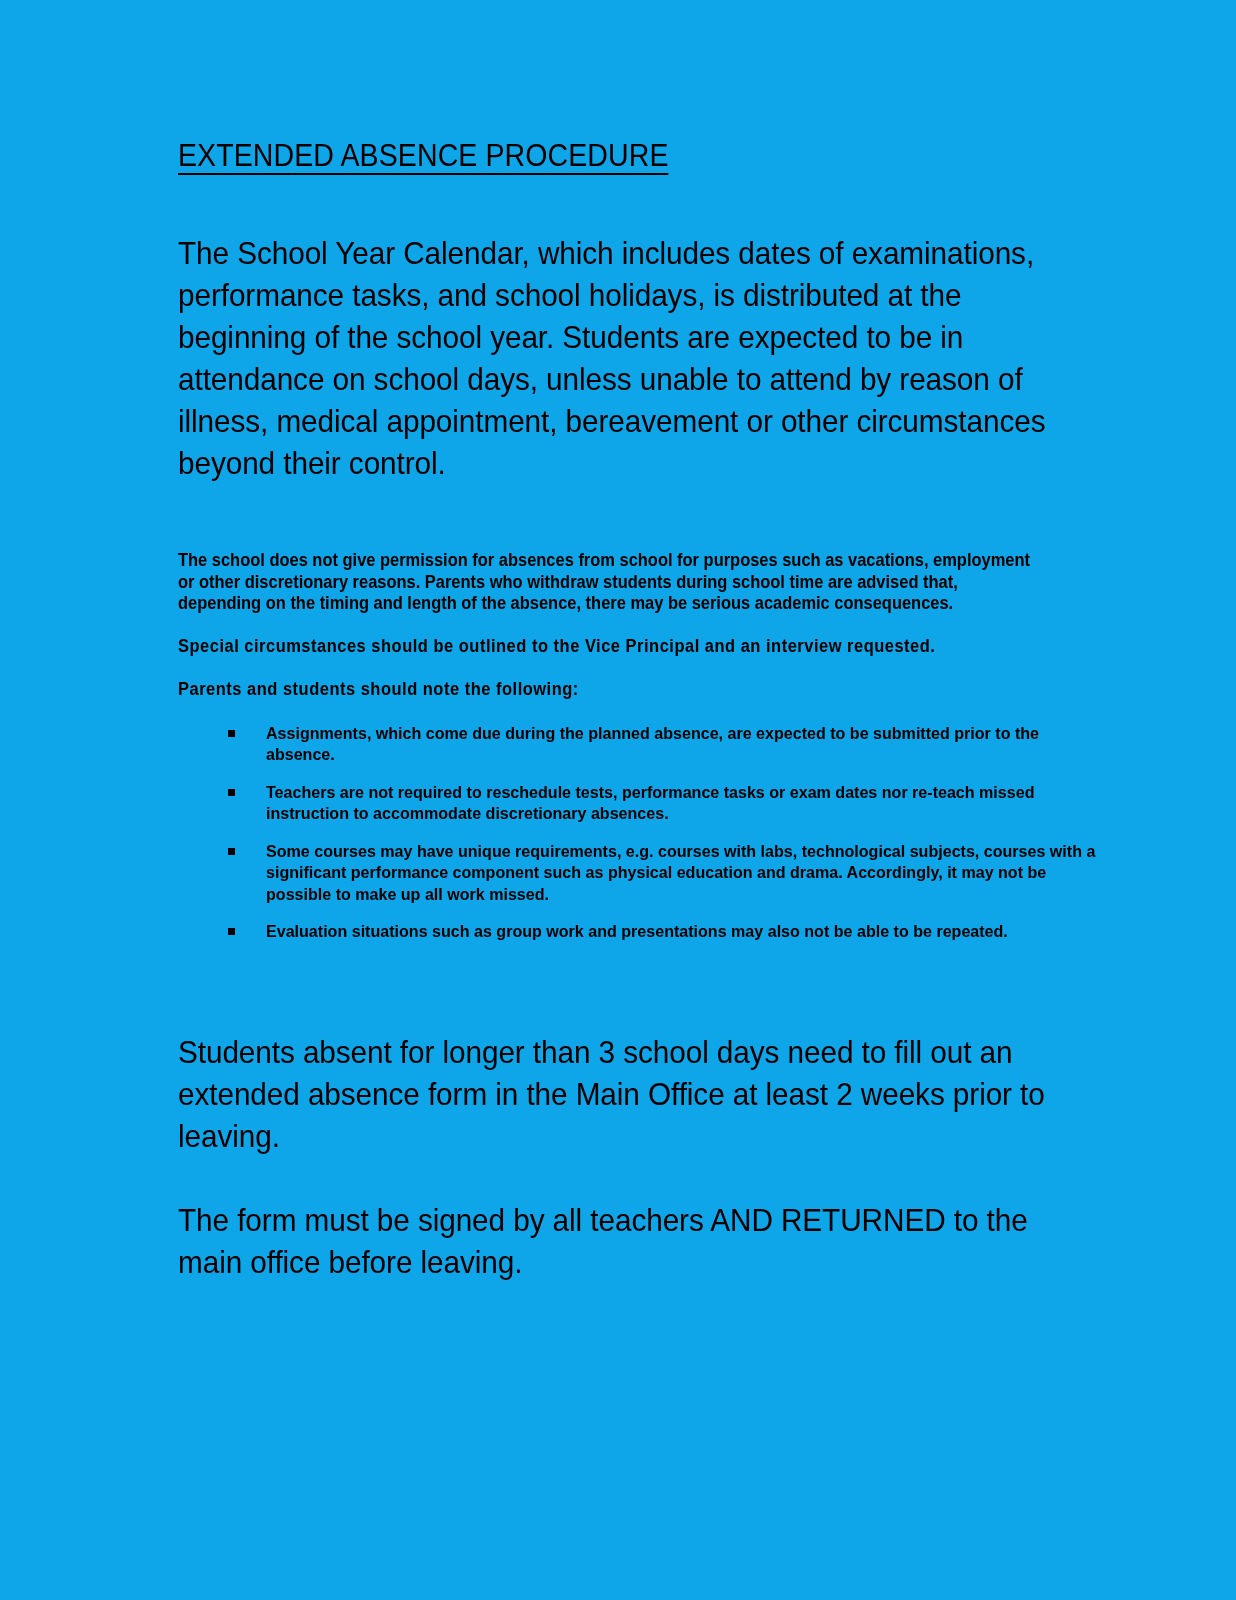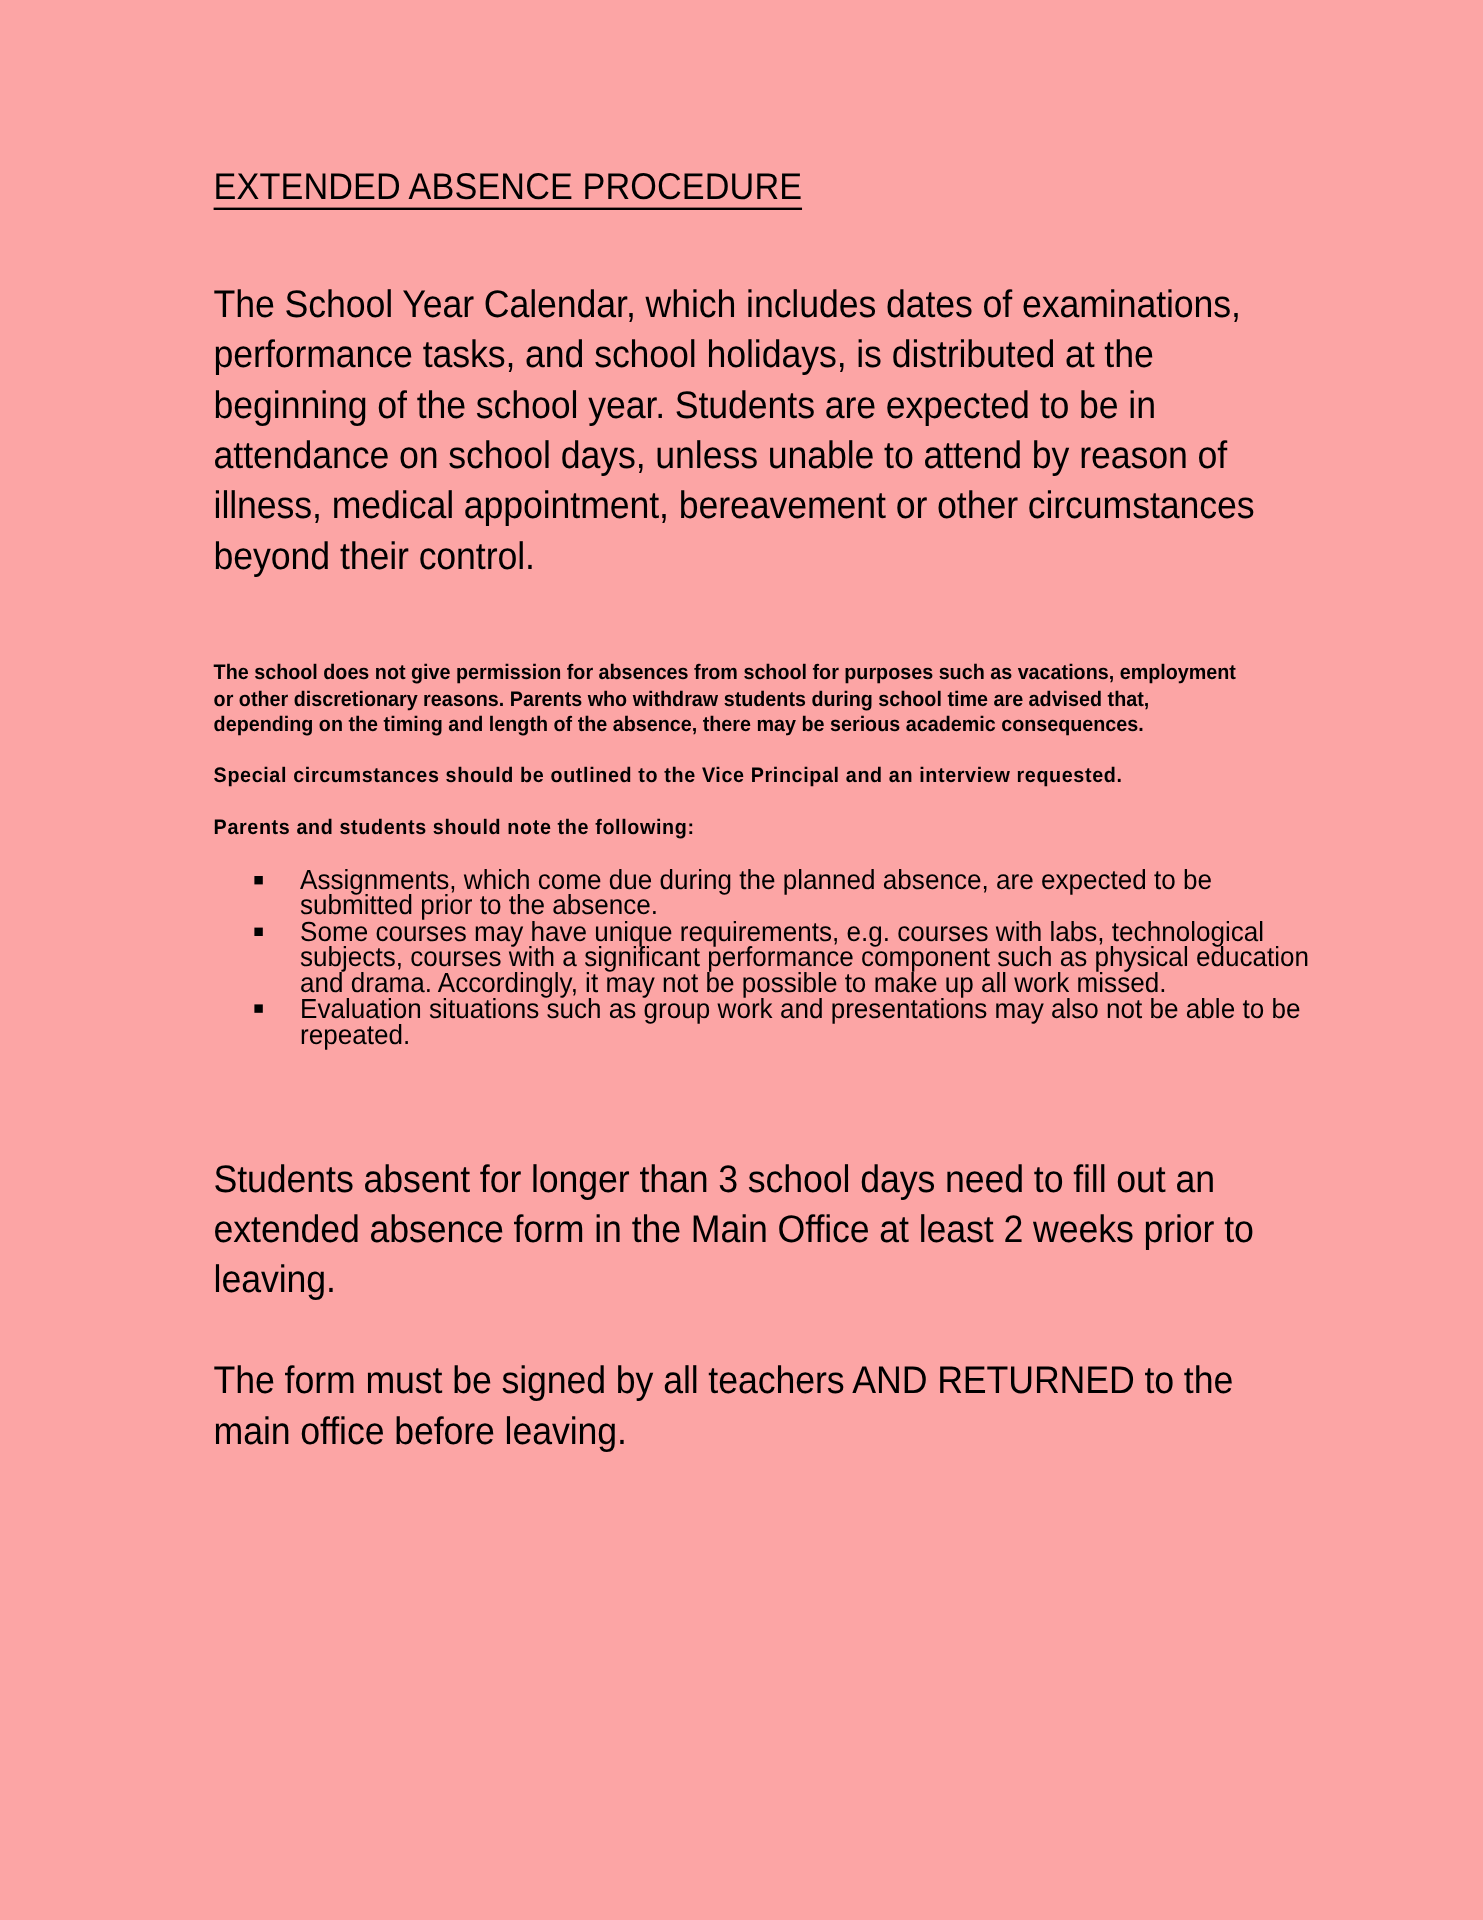--- a/index.html
+++ b/index.html
@@ -16,21 +16,21 @@
     color: #000000;
     -webkit-font-smoothing: antialiased;
   }
 
   .page {
     position: absolute;
     left: 0;
     top: 0;
     width: 1236px;
     height: 1600px;
-    background: #fca5a5;
+    background: #0ea5e9;
     overflow: hidden;
   }
 
   .content {
     position: absolute;
     left: 178px;
     top: 140px;
     width: 860px;
   }
 
@@ -95,24 +95,24 @@
   
   .bullets {
     list-style: none;
     margin: 0;
     padding: 0;
     margin-top: 22px;
   }
   .bullet-item {
     position: relative;
     padding-left: 72px;
-    font-size: 23px;
+    font-size: 17px;
     line-height: 21.5px;
-    font-weight: normal;
-    margin: 0;
+    font-weight: bold;
+    margin: 16px;
   }
   .bullet-text {
     display: block;
     transform: scaleX(0.945);
     transform-origin: left top;
     width: 890px;
   }
   .bullet-marker {
     position: absolute;
     left: 34px;
@@ -144,20 +144,24 @@
 
     <p class="fine-spaced fine-3">Parents and students should note the following:</p>
 
     <ul class="bullets">
       <li class="bullet-item">
         <span class="bullet-marker"></span>
         <span class="bullet-text">Assignments, which come due during the planned absence, are expected to be submitted prior to the absence.</span>
       </li>
       <li class="bullet-item">
         <span class="bullet-marker"></span>
+        <span class="bullet-text">Teachers are not required to reschedule tests, performance tasks or exam dates nor re-teach missed instruction to accommodate discretionary absences.</span>
+      </li>
+      <li class="bullet-item">
+        <span class="bullet-marker"></span>
         <span class="bullet-text">Some courses may have unique requirements, e.g. courses with labs, technological subjects, courses with a significant performance component such as physical education and drama.  Accordingly, it may not be possible to make up all work missed.</span>
       </li>
       <li class="bullet-item">
         <span class="bullet-marker"></span>
         <span class="bullet-text">Evaluation situations such as group work and presentations may also not be able to be repeated.</span>
       </li>
     </ul>
 
     <p class="lead closing-1">Students absent for longer than 3 school days need to fill out an extended absence form in the Main Office at least 2 weeks prior to leaving.</p>
 

